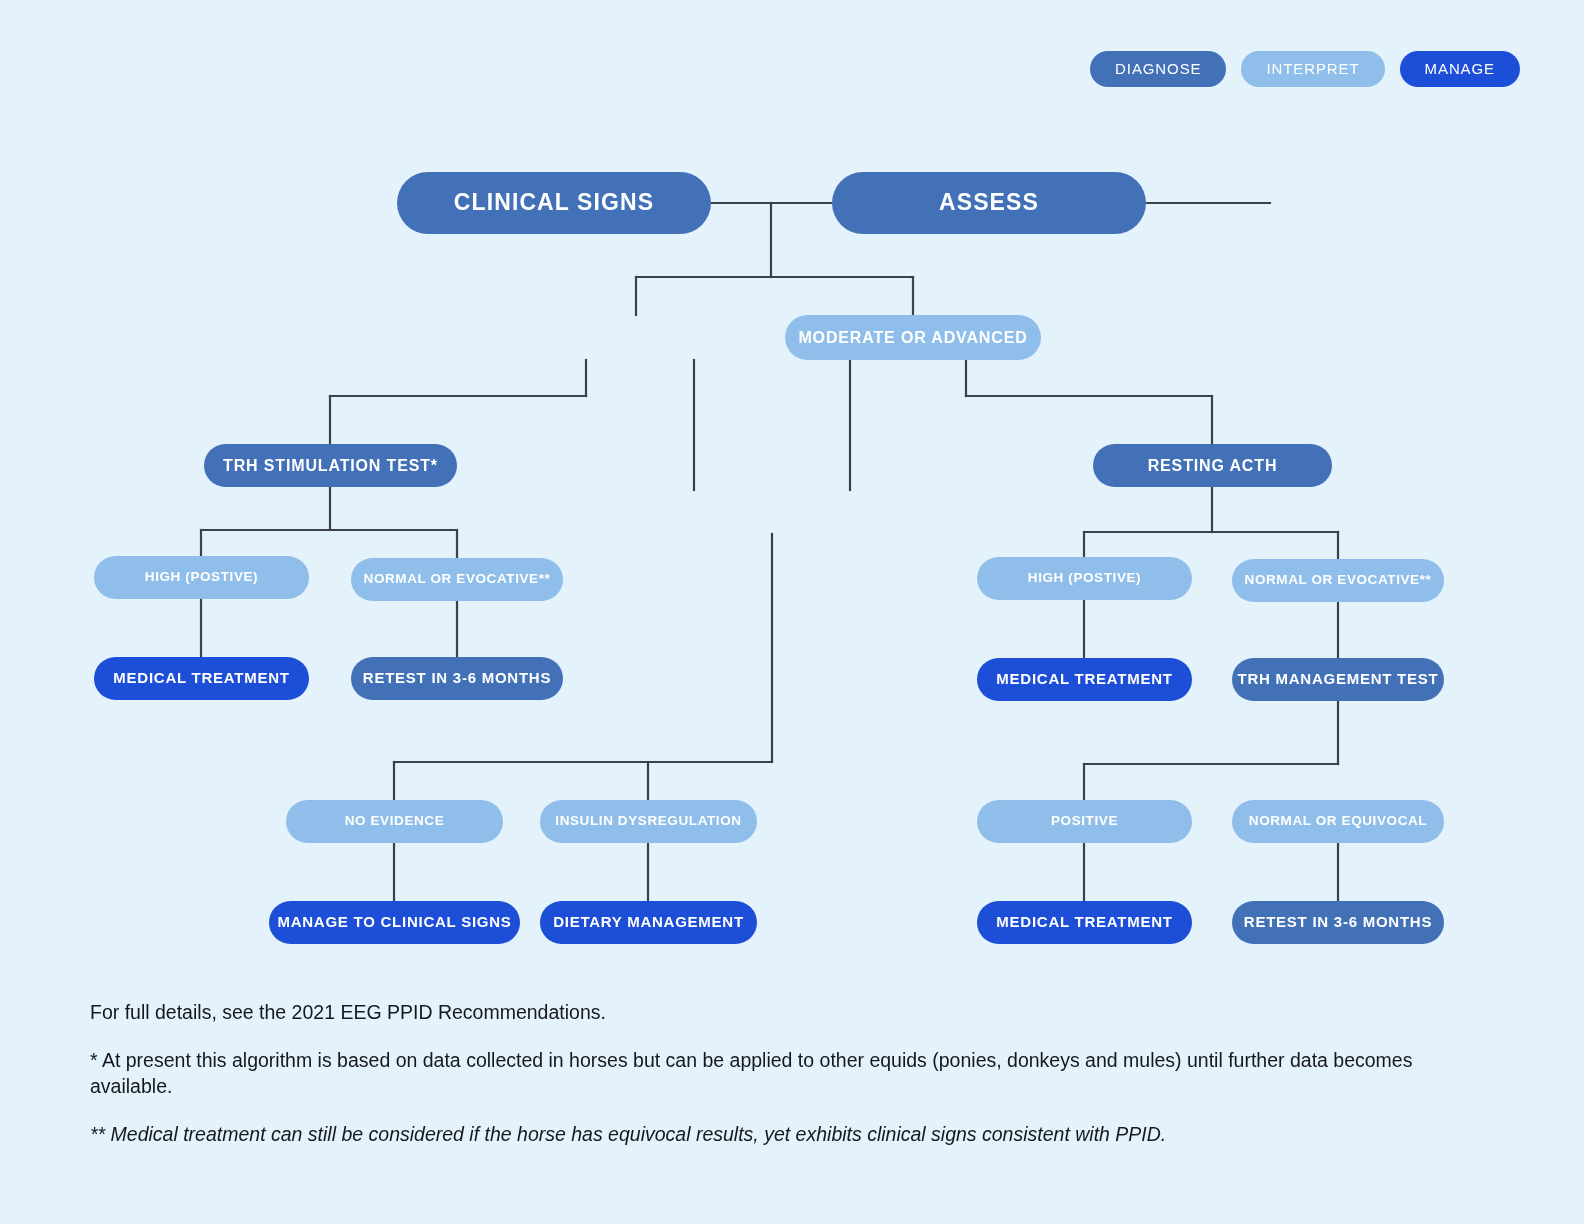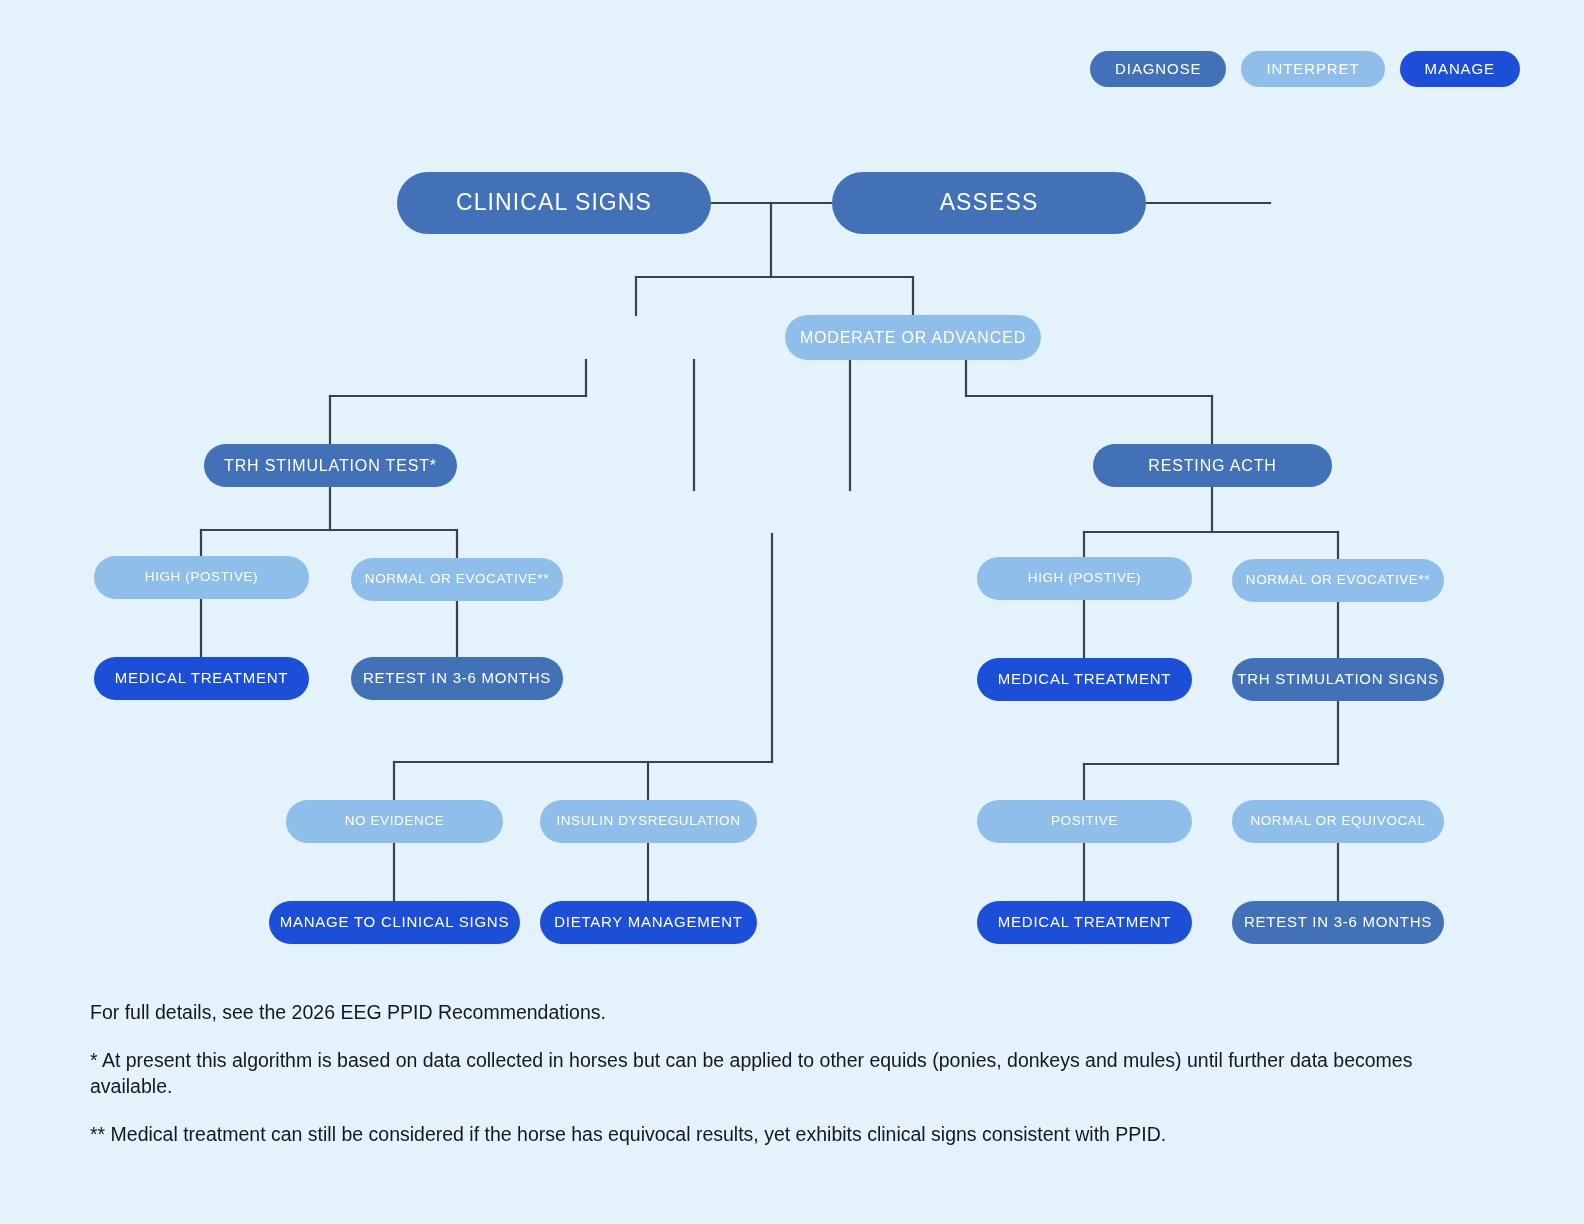--- a/index.html
+++ b/index.html
@@ -56,21 +56,21 @@
   }
 
   .node {
     position: absolute;
     border-radius: 999px;
     color: #ffffff;
     display: flex;
     align-items: center;
     justify-content: center;
     text-align: left;
-    font-weight: normal;
+    font-weight: bold;
     line-height: 1.1;
     box-sizing: border-box;
     white-space: nowrap;
     cursor: pointer;
     z-index: 2;
   }
   .sz-xl  { font-size: 23px; letter-spacing: 1.1px; }
   .sz-lg  { font-size: 16px; letter-spacing: 0.85px; }
   .sz-md  { font-size: 15px; letter-spacing: 0.75px; }
   .sz-sm  { font-size: 13.5px; letter-spacing: 0.6px; }
@@ -79,21 +79,21 @@
   #notes {
     position: absolute;
     left: 90px;
     top: 1000px;
     width: 1370px;
     color: #15181d;
     font-size: 19.5px;
     line-height: 1.33;
   }
   #notes p { margin: 0 0 22px 0; }
-  #notes p:last-child { margin-bottom: 0; }
+  #notes p:last-child { margin-bottom: 0; font-style: italic; }
 </style>
 </head>
 <body>
 
 <div id="legend">
   <div class="legend-pill c-dark">DIAGNOSE</div>
   <div class="legend-pill c-light">INTERPRET</div>
   <div class="legend-pill c-magenta">MANAGE</div>
 </div>
 
@@ -163,30 +163,30 @@
   <div class="node c-dark sz-lg" style="left:1093px; top:444px; width:239px; height:43px;">RESTING ACTH</div>
 
   <div class="node c-light sz-sm" style="left:94px; top:556px; width:215px; height:43px;">HIGH (POSTIVE)</div>
   <div class="node c-light sz-sm" style="left:351px; top:558px; width:212px; height:43px;">NORMAL OR EVOCATIVE**</div>
   <div class="node c-magenta sz-md" style="left:94px; top:657px; width:215px; height:43px;">MEDICAL TREATMENT</div>
   <div class="node c-dark sz-md" style="left:351px; top:657px; width:212px; height:43px;">RETEST IN 3-6 MONTHS</div>
 
   <div class="node c-light sz-sm" style="left:977px; top:557px; width:215px; height:43px;">HIGH (POSTIVE)</div>
   <div class="node c-light sz-sm" style="left:1232px; top:559px; width:212px; height:43px;">NORMAL OR EVOCATIVE**</div>
   <div class="node c-magenta sz-md" style="left:977px; top:658px; width:215px; height:43px;">MEDICAL TREATMENT</div>
-  <div class="node c-dark sz-md" style="left:1232px; top:658px; width:212px; height:43px;">TRH STIMULATION SIGNS</div>
+  <div class="node c-dark sz-md" style="left:1232px; top:658px; width:212px; height:43px;">TRH MANAGEMENT TEST</div>
 
   <div class="node c-light sz-sm" style="left:286px; top:800px; width:217px; height:43px;">NO EVIDENCE</div>
   <div class="node c-light sz-sm" style="left:540px; top:800px; width:217px; height:43px;">INSULIN DYSREGULATION</div>
   <div class="node c-magenta sz-md" style="left:269px; top:901px; width:251px; height:43px;">MANAGE TO CLINICAL SIGNS</div>
   <div class="node c-magenta sz-md" style="left:540px; top:901px; width:217px; height:43px;">DIETARY MANAGEMENT</div>
 
   <div class="node c-light sz-sm" style="left:977px; top:800px; width:215px; height:43px;">POSITIVE</div>
   <div class="node c-light sz-sm" style="left:1232px; top:800px; width:212px; height:43px;">NORMAL OR EQUIVOCAL</div>
   <div class="node c-magenta sz-md" style="left:977px; top:901px; width:215px; height:43px;">MEDICAL TREATMENT</div>
   <div class="node c-dark sz-md" style="left:1232px; top:901px; width:212px; height:43px;">RETEST IN 3-6 MONTHS</div>
 </div>
 
 <div id="notes">
-  <p>For full details, see the 2026 EEG PPID Recommendations.</p>
+  <p>For full details, see the 2021 EEG PPID Recommendations.</p>
   <p>* At present this algorithm is based on data collected in horses but can be applied to other equids (ponies, donkeys and mules) until further data becomes available.</p>
   <p>** Medical treatment can still be considered if the horse has equivocal results, yet exhibits clinical signs consistent with PPID.</p>
 </div>
 
 </body></html>

